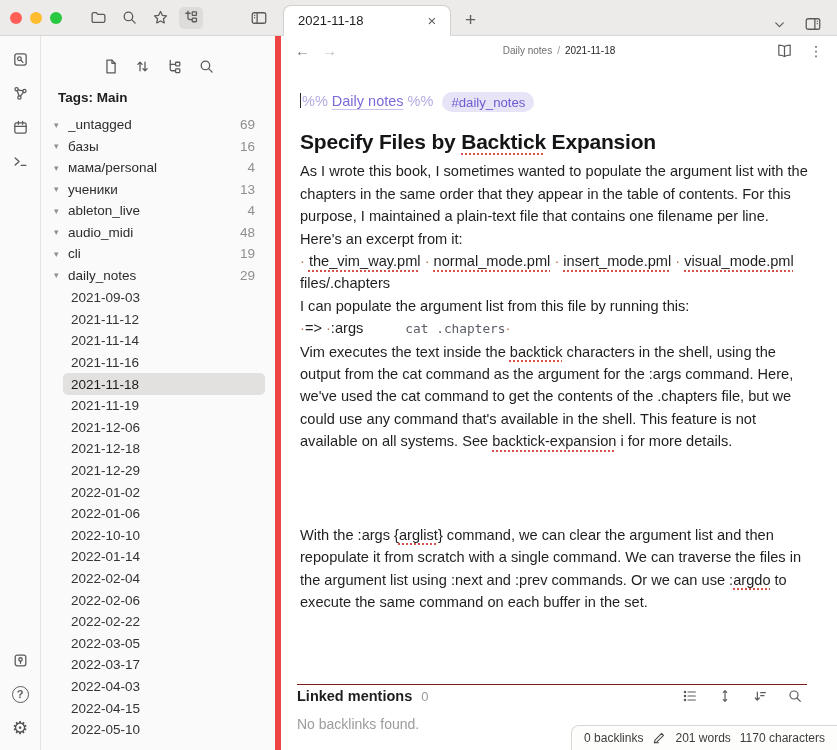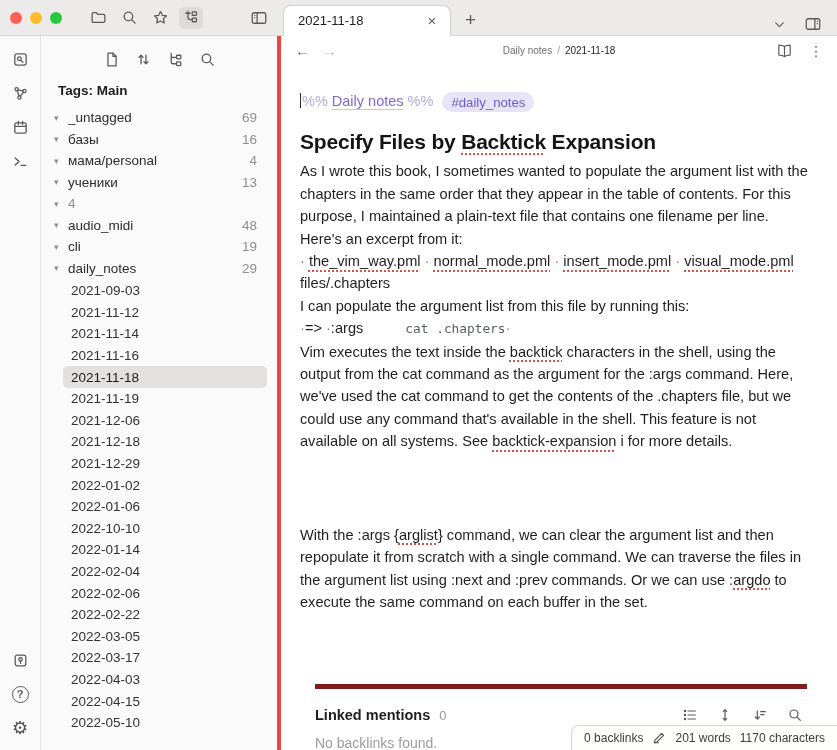--- a/index.html
+++ b/index.html
@@ -27,21 +27,21 @@
   .strip-right { margin-left:auto; display:flex; align-items:center; gap:10px; padding:0 12px 0 0; color:#5f5f5f; }
 
   
   .main { display:flex; height:714px; }
   .rail { width:41px; flex:none; background:#fafafa; border-right:1px solid #e5e4e2; display:flex; flex-direction:column; align-items:center; padding:11px 0 10px; gap:10px; color:#5c5c5c; }
   .rail .spacer { margin-top:auto; }
   .rail .icon-btn { width:26px; height:24px; }
   .help-circle { width:17px; height:17px; border:1.6px solid #5c5c5c; border-radius:50%; font-size:11px; display:flex; align-items:center; justify-content:center; color:#5c5c5c; font-weight:700; }
   .gear-glyph { font-size:18px; line-height:1; color:#555; }
 
-  .tagpane { width:240px; flex:none; background:#fafafa; border-right:4px solid #ef4444; padding-top:9px; overflow:hidden; font-size:13.5px; }
+  .tagpane { width:240px; flex:none; background:#fafafa; border-right:6px solid #ef4444; padding-top:16px; overflow:hidden; font-size:13.5px; }
   .pane-toolbar { display:flex; justify-content:center; align-items:center; gap:8px; padding:3px 0 10px; color:#4f4f4f; }
   .tags-header { font-weight:700; font-size:13.5px; color:#1e1e1e; padding:3px 14px 9px 17px; }
   .tag-row { display:flex; align-items:center; height:21.5px; padding:0 20px 0 13px; color:#2d2d2d; }
   .tri { width:14px; flex:none; color:#8f8f8f; font-size:9px; }
   .tag-label { flex:1; white-space:nowrap; overflow:hidden; }
   .tag-count { color:#8f8f8f; }
   .date-list { margin-top:1px; }
   .date-row { height:21.6px; display:flex; align-items:center; margin:0 10px 0 22px; padding-left:8px; border-radius:5px; color:#333; }
   .date-row.selected { background:#e2e1df; color:#1c1c1c; }
 
@@ -66,21 +66,21 @@
 
   .seg-p {}
   .seg-spell { text-decoration:underline dotted #d8514a 2px; text-underline-offset:4px; }
   .seg-mono { font-family:"DejaVu Sans Mono", monospace; font-size:12.8px; color:#5a5e66;margin-left:38px; }
   .seg-dot { color:#bf6f59; }
   .seg-pct { color:#b2abe3; }
   .seg-plink { color:#7b6ad6; text-decoration:underline; text-decoration-color:#c9c2ef; text-underline-offset:3px; }
   .seg-tag { background:#e8e4f8; color:#6c5ccf; border-radius:11px; padding:2.5px 9px; font-size:13.2px; margin-left:9px; }
   .seg-cursor { display:inline-block; width:0; border-left:1.4px solid #2c2c2c; height:15px; vertical-align:-2px; margin-right:1px; }
 
-  .backlinks { margin:71px 30px 0 34px; border-top:5px solid #7f1d1d; padding-top:15px; }
+  .backlinks { margin:71px 30px 0 16px; border-top:1px solid #7f1d1d; }
   .bl-header { display:flex; align-items:center; }
   .bl-title { font-weight:700; font-size:14.5px; color:#1d1e20; }
   .bl-count { color:#9a9a9a; font-size:13px; margin-left:9px; }
   .bl-icons { margin-left:auto; display:flex; align-items:center; gap:11px; color:#8d8d8d; }
   .bl-empty { color:#9c9c9c; font-size:14px; margin-top:9px; }
 
   .statusbar { position:absolute; right:0; bottom:0; background:#fdfdfc; border:1px solid #d8d7d5; border-right:none; border-bottom:none; border-radius:8px 0 0 0; display:flex; align-items:center; gap:9px; padding:5px 12px 5px 12px; font-size:12px; color:#3d3d3d; }
   .statusbar .pencil { color:#4a4a4a; display:flex; }
 </style>
 </head>
@@ -244,20 +244,21 @@
             <span class="tag-label">мама/personal</span>
             <span class="tag-count">4</span>
           </div>
           <div class="tag-row">
             <span class="tri">▾</span>
             <span class="tag-label">ученики</span>
             <span class="tag-count">13</span>
           </div>
           <div class="tag-row">
             <span class="tri">▾</span>
+            <span class="tag-label">ableton_live</span>
             <span class="tag-count">4</span>
           </div>
           <div class="tag-row">
             <span class="tri">▾</span>
             <span class="tag-label">audio_midi</span>
             <span class="tag-count">48</span>
           </div>
           <div class="tag-row">
             <span class="tri">▾</span>
             <span class="tag-label">cli</span>

